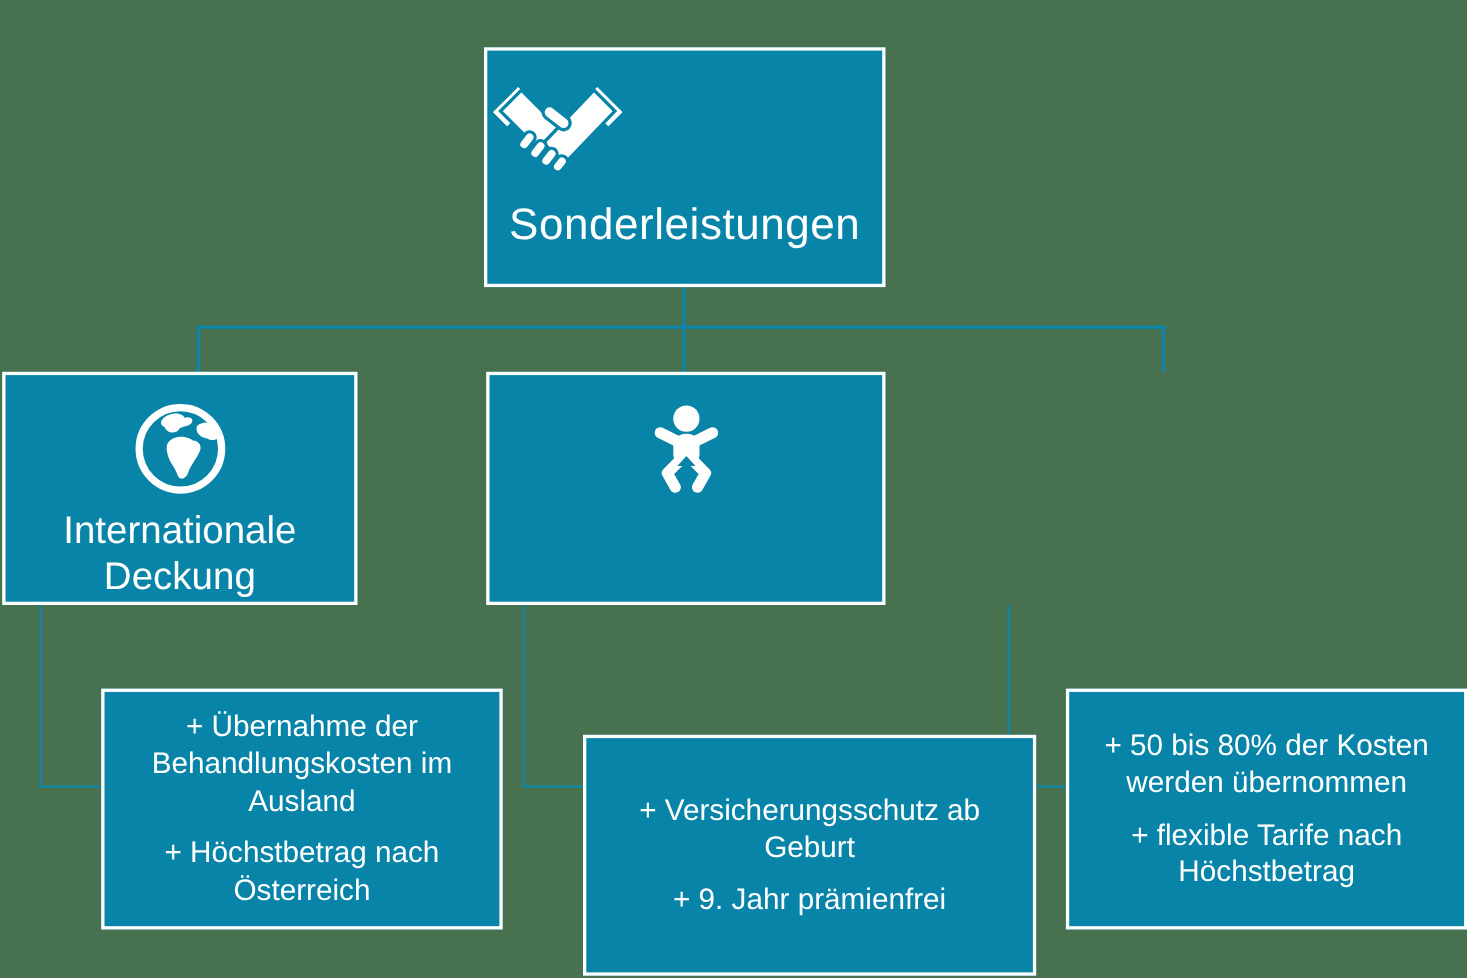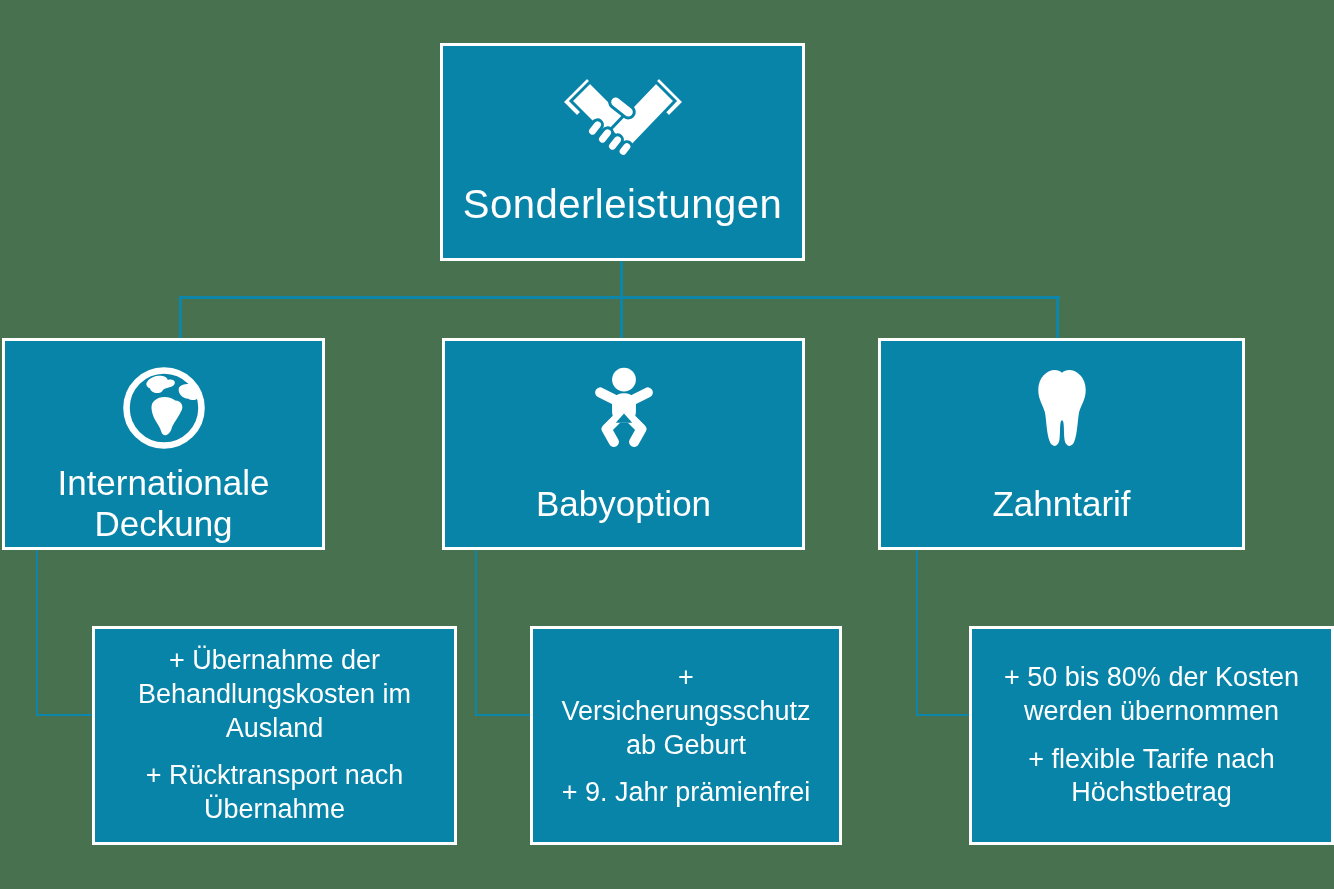--- a/index.html
+++ b/index.html
@@ -15,31 +15,31 @@
     font-family:"Liberation Sans", sans-serif;
     overflow:hidden;position:relative;
   }
   .stage{position:absolute;inset:0;}
   .box{
     position:absolute;
     background:var(--teal);
     border:3px solid var(--white);
     box-sizing:border-box;
     color:var(--white);
-    display:flex;flex-direction:column;align-items:center;
+    display:flex;flex-direction:column;
     text-align:center;
   }
   .root-box{left:440px;top:43px;width:365px;height:218px;}
   .cat-box{top:338px;height:212px;}
   .cat-1{left:2px;width:323px;}
   .cat-2{left:442px;width:363px;}
   .cat-3{left:878px;width:367px;}
   .det-box{top:626px;height:219px;justify-content:center;padding:10px 18px;}
   .det-1{left:92px;width:365px;}
-  .det-2{left:530px;width:312px;}
+  .det-2{left:530px;width:412px;margin-top:42px;}
   .det-3{left:969px;width:365px;}
 
   .root-box .icon-wrap{margin-top:24px;height:90px;display:flex;align-items:center;}
   .root-label{font-size:40px;margin-top:22px;letter-spacing:.5px;}
 
   .cat-box .icon-wrap{margin-top:22px;height:92px;display:flex;align-items:center;justify-content:center;}
   .cat-label-wrap{height:88px;margin-top:6px;display:flex;align-items:center;justify-content:center;width:100%;}
   .cat-label{font-size:35px;line-height:1.18;}
 
   .detail-item{font-size:27px;line-height:1.25;margin:7px 0;}
@@ -111,39 +111,26 @@
       <svg width="88" height="88" viewBox="0 0 96 96">
         <circle cx="48" cy="17" r="13" fill="#FFFFFF"></circle>
         <rect x="35" y="32" width="26" height="32" rx="12" fill="#FFFFFF"></rect>
         <path d="M40,40 L22,31" stroke="#FFFFFF" stroke-width="11" stroke-linecap="round" fill="none"></path>
         <path d="M56,40 L74,31" stroke="#FFFFFF" stroke-width="11" stroke-linecap="round" fill="none"></path>
         <path d="M41,59 L29,71 L37,85" stroke="#FFFFFF" stroke-width="11" stroke-linecap="round" stroke-linejoin="round" fill="none"></path>
         <path d="M55,59 L67,71 L59,85" stroke="#FFFFFF" stroke-width="11" stroke-linecap="round" stroke-linejoin="round" fill="none"></path>
         <path d="M39,64 L48,54 L57,64 Z" fill="#0884A8"></path>
       </svg>
     </div>
-    <div class="cat-label-wrap">
-      <div class="cat-label">Babyoption</div>
-    </div>
   </div>
 
-  <div class="box cat-box cat-3">
-    <div class="icon-wrap">
-      <svg width="82" height="90" viewBox="0 0 100 110">
-        <path fill="#FFFFFF" d="M21,33 C21,12 41,3 50,12 C59,3 79,12 79,33 C79,45 73,52 71,60 C69,69 69,86 65,96 C62,104 54,103 53,93 C52,83 53,70 50,70 C47,70 48,83 47,93 C46,103 38,104 35,96 C31,86 31,69 29,60 C27,52 21,45 21,33 Z"></path>
-      </svg>
-    </div>
-    <div class="cat-label-wrap">
-      <div class="cat-label">Zahntarif</div>
-    </div>
-  </div>
 
   <div class="box det-box det-1">
     <div class="detail-item">+ Übernahme der Behandlungskosten im Ausland</div>
-    <div class="detail-item">+ Rücktransport nach Übernahme</div>
+    <div class="detail-item">+ Höchstbetrag nach Österreich</div>
   </div>
 
   <div class="box det-box det-2">
     <div class="detail-item">+ Versicherungsschutz ab Geburt</div>
     <div class="detail-item">+ 9. Jahr prämienfrei</div>
   </div>
 
   <div class="box det-box det-3">
     <div class="detail-item">+ 50 bis 80% der Kosten werden übernommen</div>
     <div class="detail-item">+ flexible Tarife nach Höchstbetrag</div>

